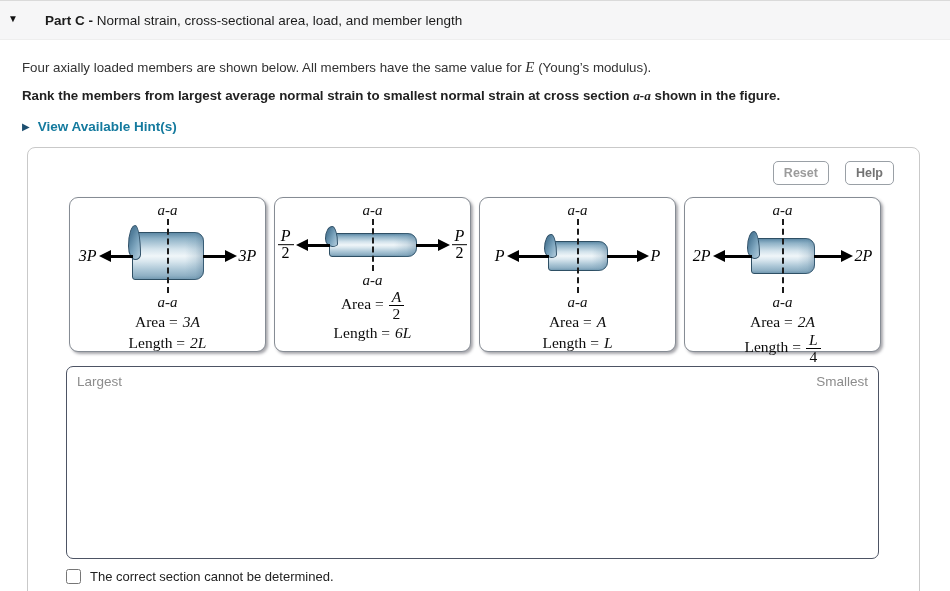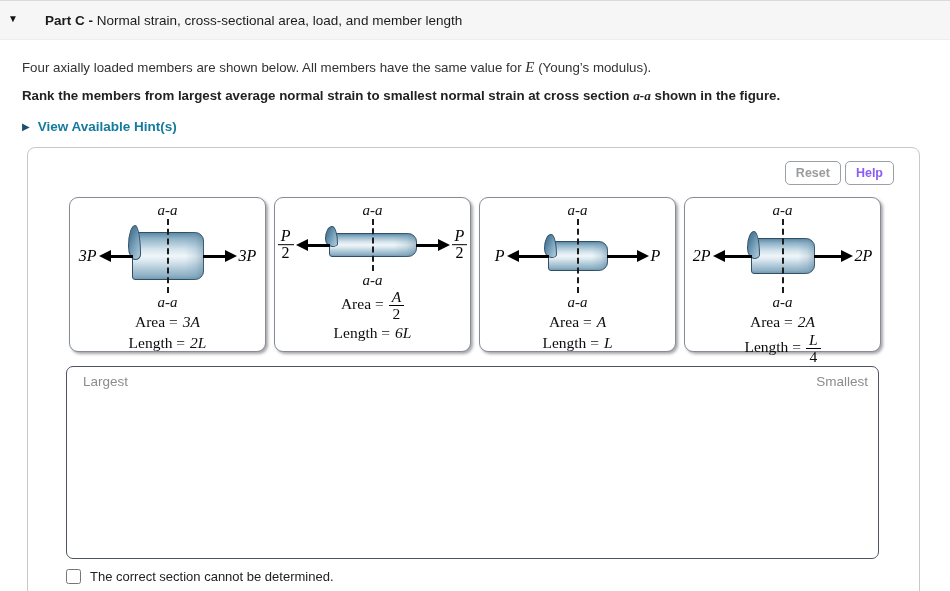--- a/index.html
+++ b/index.html
@@ -21,26 +21,26 @@
   .mathE { font-family: "Liberation Serif", serif; font-style: italic; font-size: 15px; }
   .mathaa { font-family: "Liberation Serif", serif; font-style: italic; font-weight: bold; }
 
   .hintrow { margin: 15px 0 0 22px; font-size: 13.5px; }
   .hint-tri { color: #1c4f70; font-size: 10px; margin-right: 8px; vertical-align: 1px; }
   .hintlink { color: #147a9e; font-weight: bold; cursor: pointer; }
 
   
   .container { position: absolute; left: 27px; top: 147px; width: 893px; height: 480px;
     border: 1px solid #c9c9c9; border-radius: 8px; background: #fff; }
-  .toolbar { position: absolute; top: 13px; right: 25px; display: flex; gap: 4px; }
+  .toolbar { position: absolute; top: 13px; right: 25px; display: flex; gap: 16px; }
   .btn { font-family: "Liberation Sans", sans-serif; font-size: 12.5px; font-weight: bold;
     padding: 4px 10px; border: 1px solid #9aa0a6; border-radius: 5px; background: #fff;
     cursor: pointer; }
   .btn-reset { color: #9b9b9b; }
-  .btn-help  { color: #8b5cf6; }
+  .btn-help  { color: #737373; }
 
   
   .panels { position: absolute; top: 49px; left: 41px; display: flex; gap: 8px; }
   .panel { width: 197px; height: 155px; background: #fff; border: 1.5px solid #868c94;
     border-radius: 9px; box-shadow: 2px 2px 3px rgba(60,60,70,.45); padding-top: 5px; }
   .aa { text-align: center; font-family: "Liberation Serif", serif; font-style: italic;
     font-size: 15px; color: #111; height: 14px; line-height: 14px; }
   .fig { position: relative; }
   .fig1 { height: 78px; --cw: 72px; --ch: 48px; --al: 33px; }
   .fig2 { height: 56px; --cw: 88px; --ch: 24px; --al: 33px; }
@@ -89,21 +89,21 @@
     line-height: 1.02; margin-left: 5px; font-size: 15.5px; }
   .frac .num { display: block; border-bottom: 1.4px solid #000; padding: 0 3px;
     font-style: italic; }
   .frac .den { display: block; font-style: normal; }
   .load .frac { margin-left: 0; font-size: 16px; }
 
   
   .rankbox { position: absolute; top: 218px; left: 38px; width: 813px; height: 193px;
     border: 1.6px solid #4d5464; border-radius: 7px; background: #fff; }
   .rank-label { position: absolute; top: 7px; font-size: 13.5px; color: #8c8c8c; }
-  .rank-largest { left: 10px; margin-left: 6px; }
+  .rank-largest { left: 10px; }
   .rank-smallest { right: 10px; }
 
   
   .checkrow { position: absolute; top: 421px; left: 38px; display: flex;
     align-items: center; gap: 9px; }
   .checkrow input { width: 15px; height: 15px; cursor: pointer; }
   .checklabel { font-size: 13px; color: #222; }
 </style>
 </head>
 <body>

